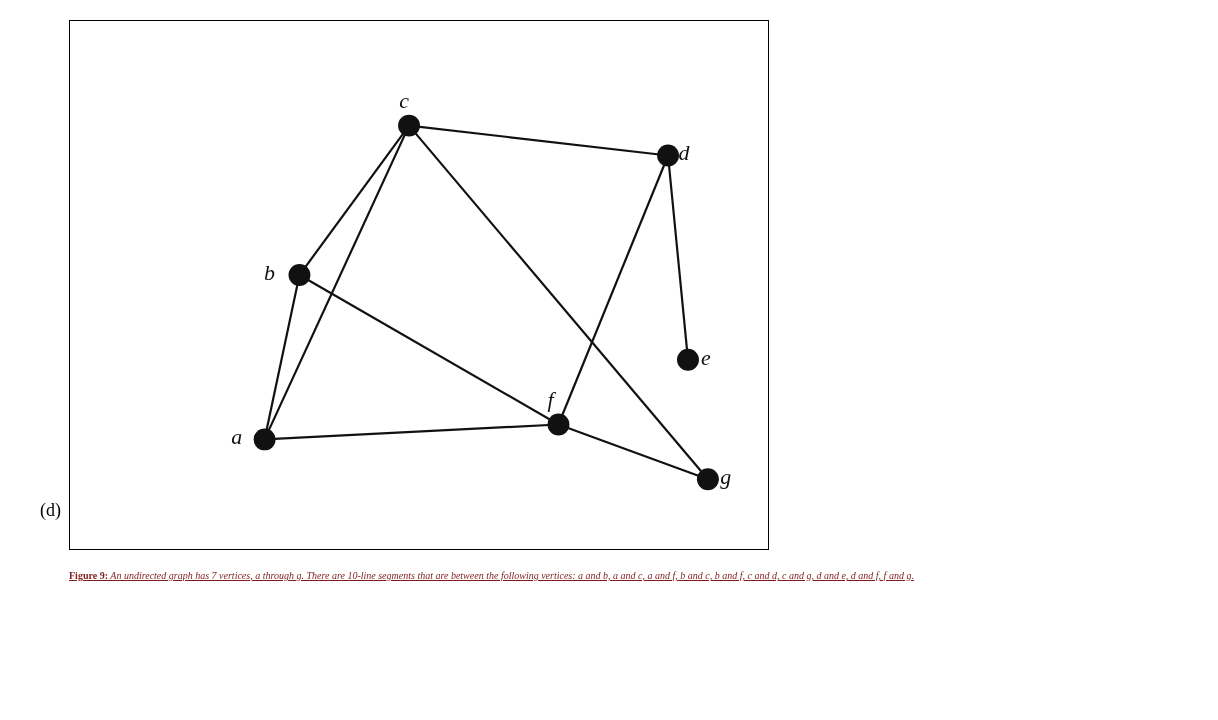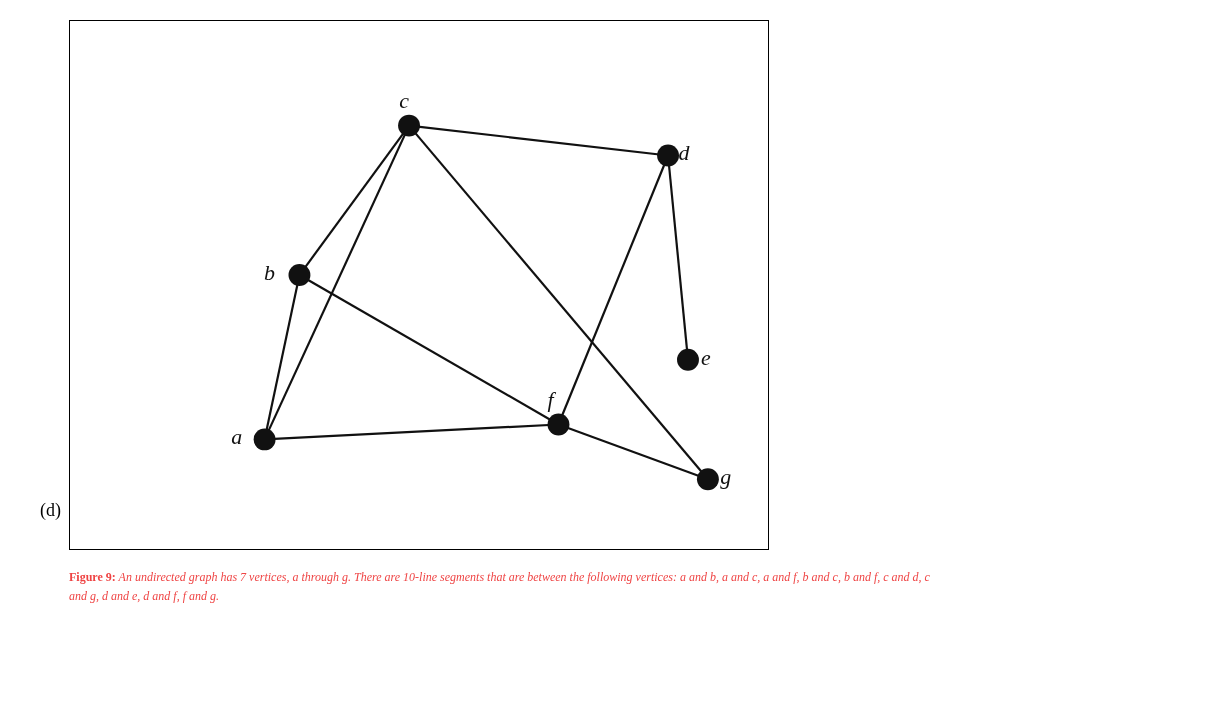--- a/index.html
+++ b/index.html
@@ -45,24 +45,25 @@
       margin-bottom: 18px;
     }
 
     svg.graph-svg {
       width: 100%;
       height: 100%;
     }
 
     .caption {
       max-width: 880px;
-      font-size: 12px;
+      font-size: 10px;
       line-height: 1.6;
-      color: #ef4444;
+      color: #7f1d1d;
       font-style: italic;
+      text-decoration: underline;
     }
 
     .caption .fig-label {
       font-style: normal;
       font-weight: bold;
     }
   </style>
 </head>
 <body>
 

